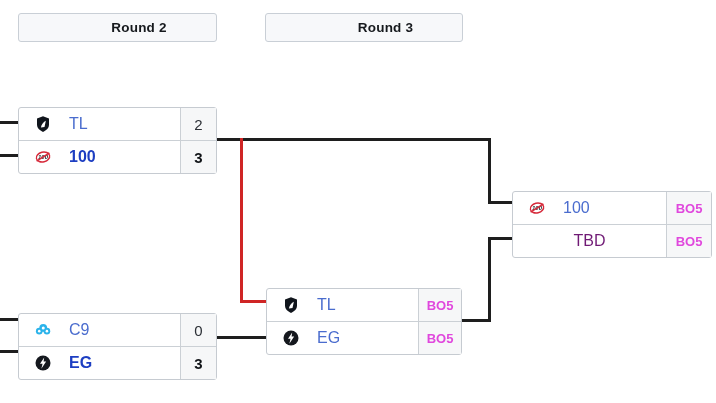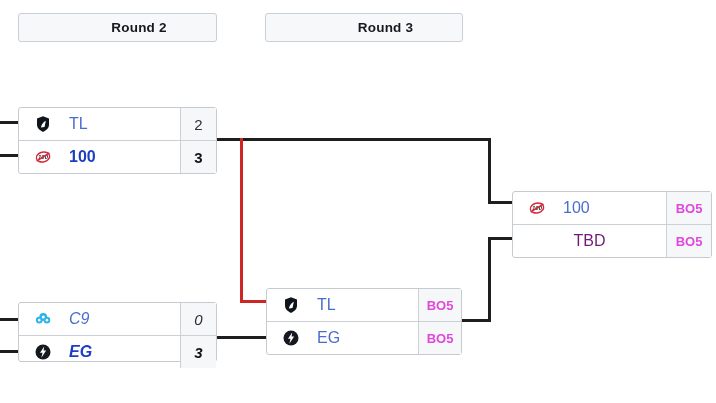--- a/index.html
+++ b/index.html
@@ -93,21 +93,21 @@
             </svg>
         </span>
         <span class="team winner">100</span>
       </div>
       <div class="cell-score">
         <span class="score-text winner">3</span>
       </div>
     </div>
   </div>
 
-  <div class="match w35" style="left:18px;top:302px;width:199px;height:60px;font-style:italic;">
+  <div class="match w35" style="left:18px;top:313px;width:199px;height:67px;">
     <div class="row">
       <div class="main">
         <span class="logo">
           <svg viewBox="0 0 24 24">
               <circle cx="7" cy="13.5" r="4.4" fill="#2bb3ea"></circle>
               <circle cx="12.3" cy="9.2" r="5.2" fill="#2bb3ea"></circle>
               <circle cx="17.2" cy="13.5" r="4.4" fill="#2bb3ea"></circle>
               <circle cx="7" cy="13.5" r="1.7" fill="#fff"></circle>
               <circle cx="12.3" cy="9.2" r="2" fill="#fff"></circle>
               <circle cx="17.2" cy="13.5" r="1.7" fill="#fff"></circle>

